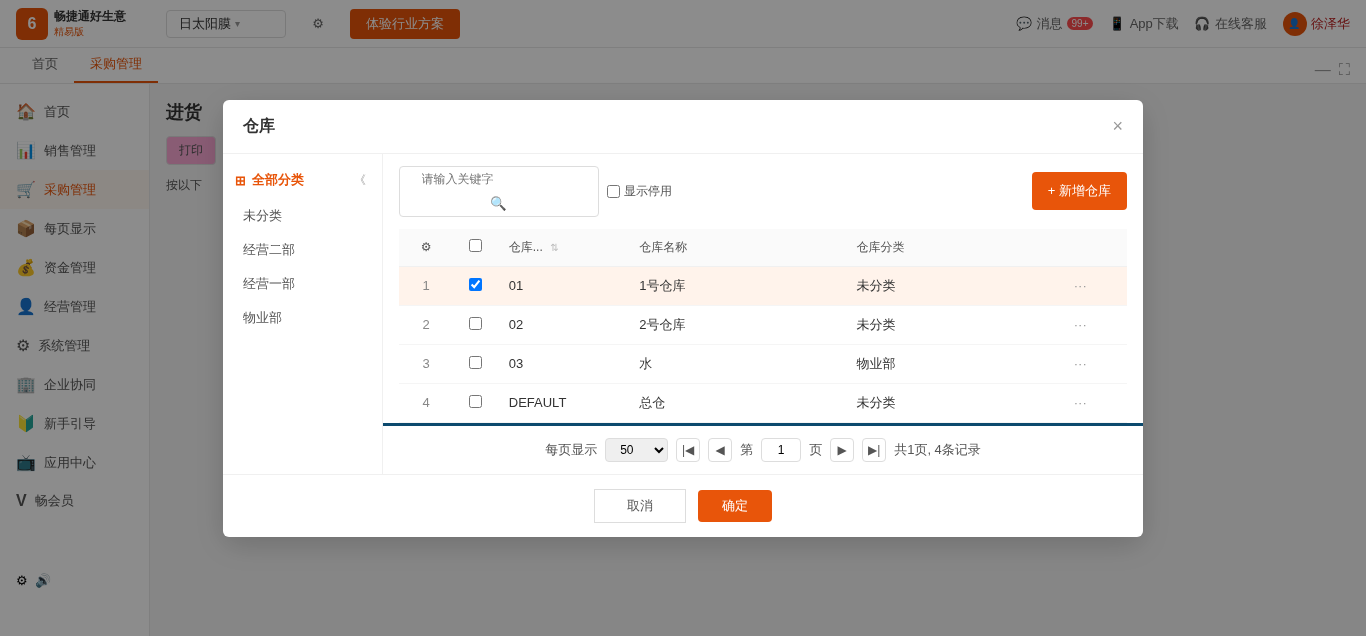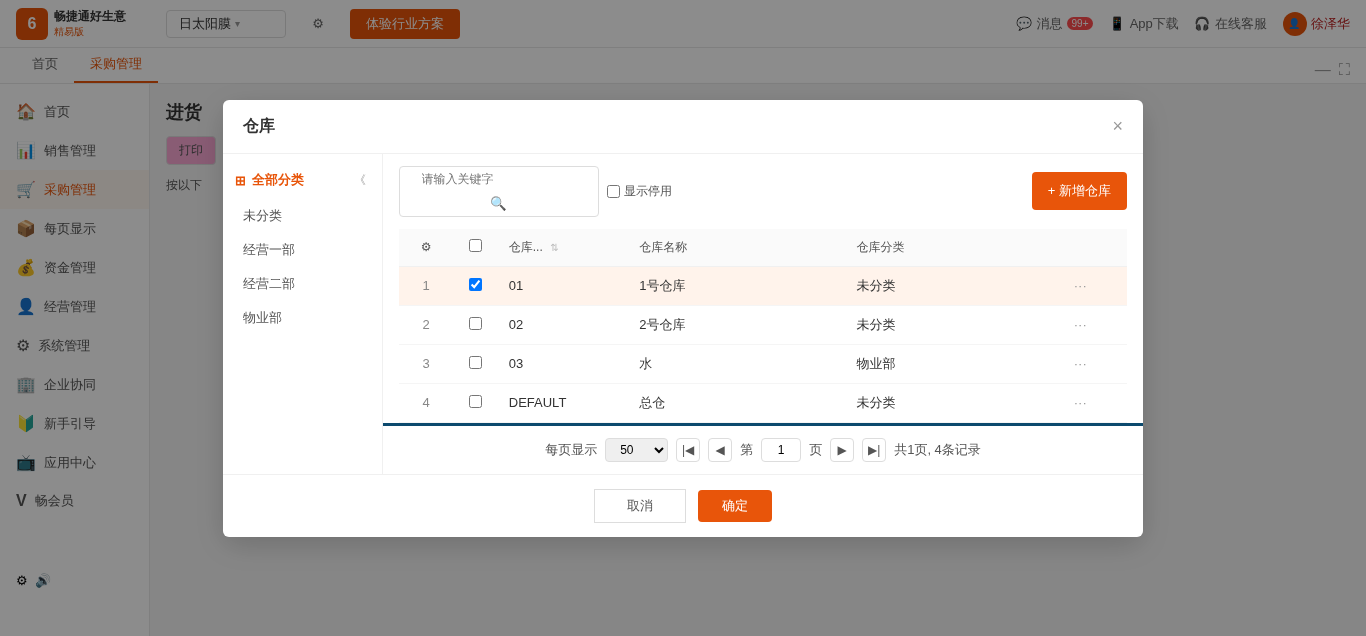--- a/index.html
+++ b/index.html
@@ -445,22 +445,22 @@
 
       <div class="cat-sidebar">
         <div class="cat-header">
           <div class="cat-all">
             <span>⊞</span>
             <span>全部分类</span>
           </div>
           <div class="cat-collapse-btn">《</div>
         </div>
         <div class="cat-item">未分类</div>
+        <div class="cat-item">经营二部</div>
         <div class="cat-item">经营一部</div>
-        <div class="cat-item">经营二部</div>
         <div class="cat-item">物业部</div>
       </div>
 
       <div class="modal-main">
 
         <div class="modal-toolbar">
           <div class="modal-toolbar-left">
             <div class="search-box">
               <input class="search-input" type="text" placeholder="请输入关键字" style="">
               <button class="search-btn">🔍</button>

